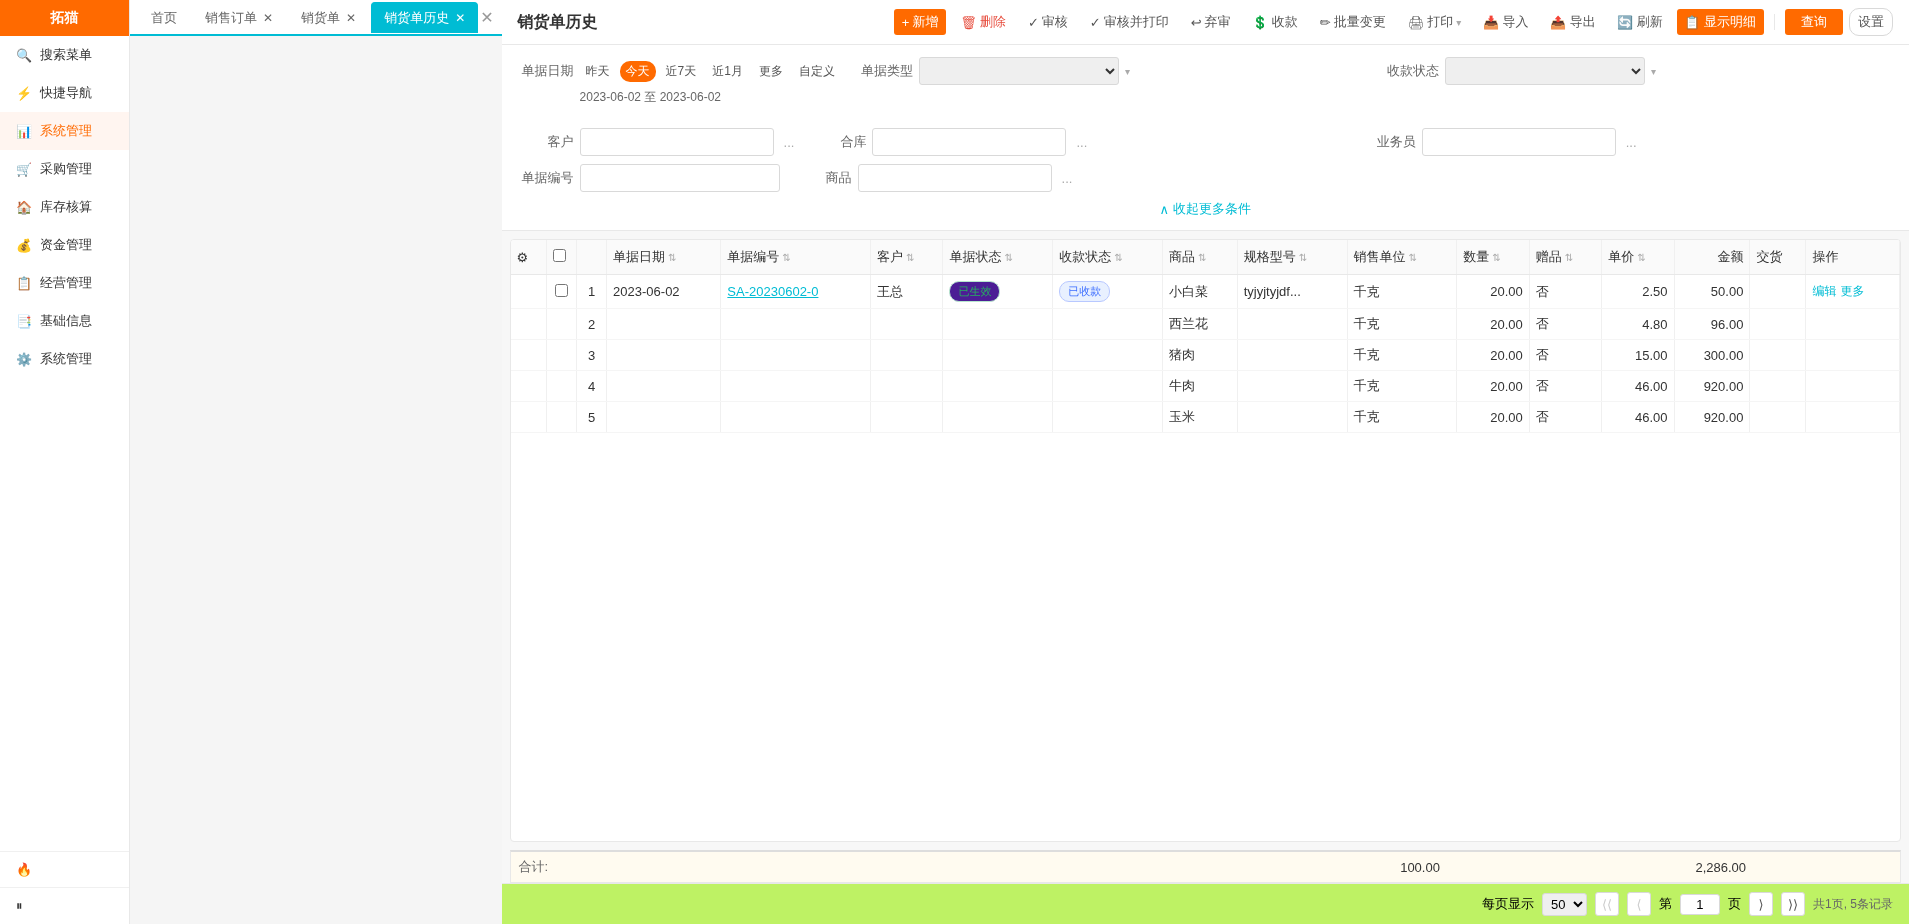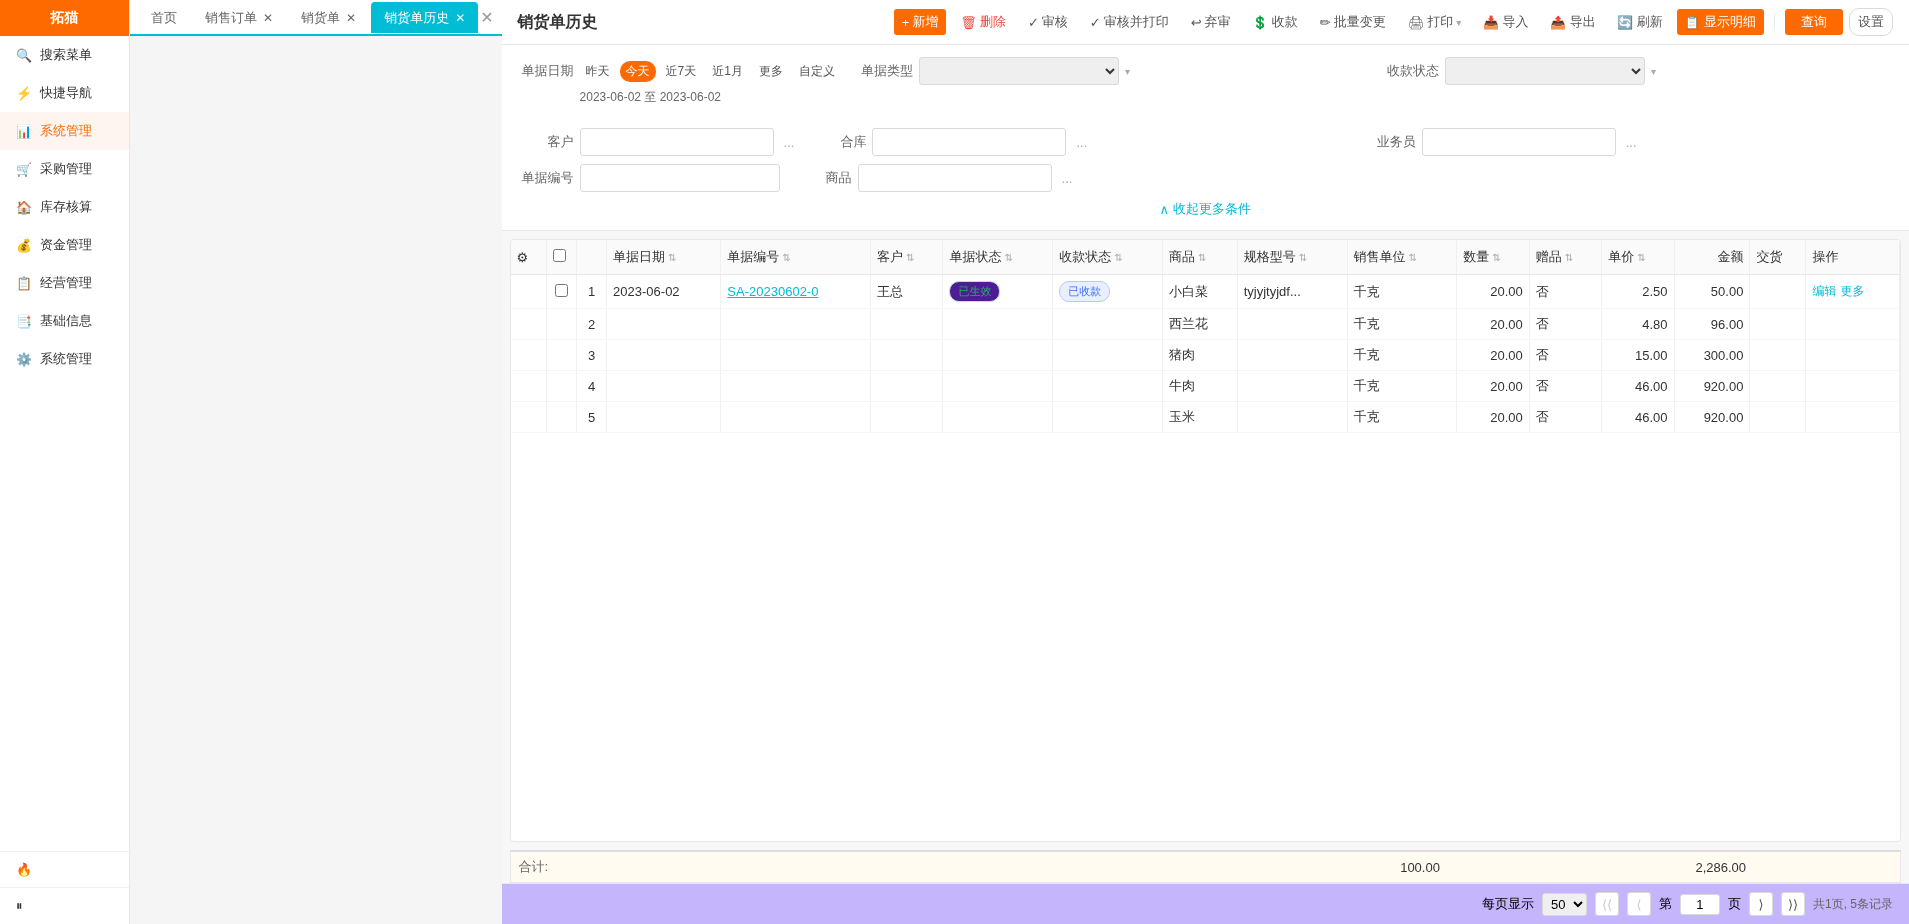--- a/index.html
+++ b/index.html
@@ -65,21 +65,21 @@
     .action-btn { color: #00bcd4; cursor: pointer; border: none; background: none; font-size: 12px; }
     .settings-icon-col { width: 36px; text-align: center; cursor: pointer; color: #999; }
 
     
     .table-footer { background: #fffbf0; border-top: 2px solid #e8e8e8; padding: 6px 8px; display: flex; align-items: center; font-size: 13px; }
     .footer-label { color: #666; margin-right: 16px; min-width: 40px; }
     .footer-data { display: flex; gap: 0; flex: 1; }
     .footer-cell { padding: 0 6px; color: #333; }
 
     
-    .pagination { background: #c4b5fd; padding: 8px 16px; border-top: 1px solid #e8e8e8; display: flex; align-items: center; justify-content: flex-end; gap: 8px; }
+    .pagination { background: #bef264; padding: 8px 16px; border-top: 1px solid #e8e8e8; display: flex; align-items: center; justify-content: flex-end; gap: 8px; }
     .page-size-select { border: 1px solid #d9d9d9; border-radius: 3px; padding: 2px 4px; }
     .page-nav-btn { width: 24px; height: 24px; display: flex; align-items: center; justify-content: center; border: 1px solid #d9d9d9; border-radius: 3px; cursor: pointer; background: #fff; color: #555; }
     .page-nav-btn.disabled { color: #ccc; cursor: not-allowed; }
     .page-input { width: 40px; border: 1px solid #d9d9d9; border-radius: 3px; padding: 2px 4px; text-align: center; }
     .page-info { color: #666; font-size: 12px; }
 
     
     .link-text { color: #00bcd4; cursor: pointer; text-decoration: underline; }
 
     

